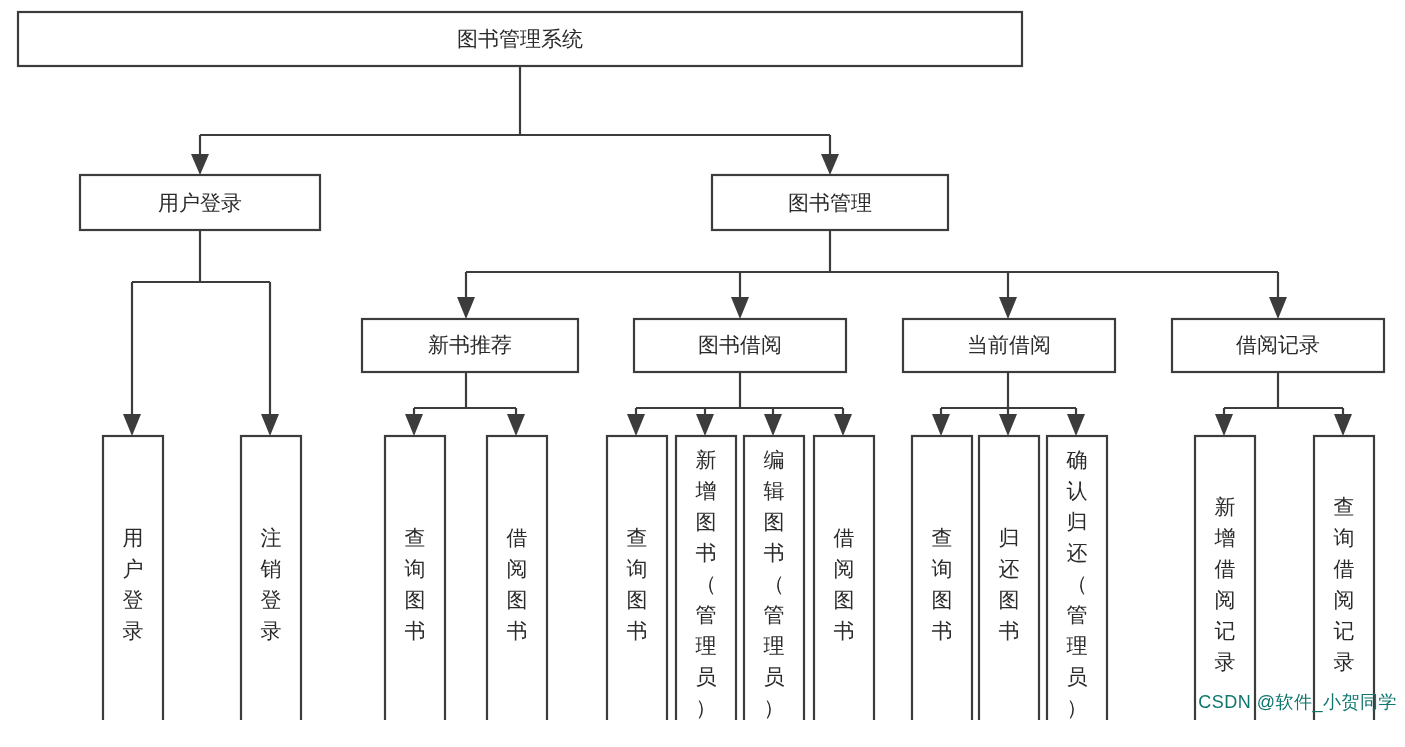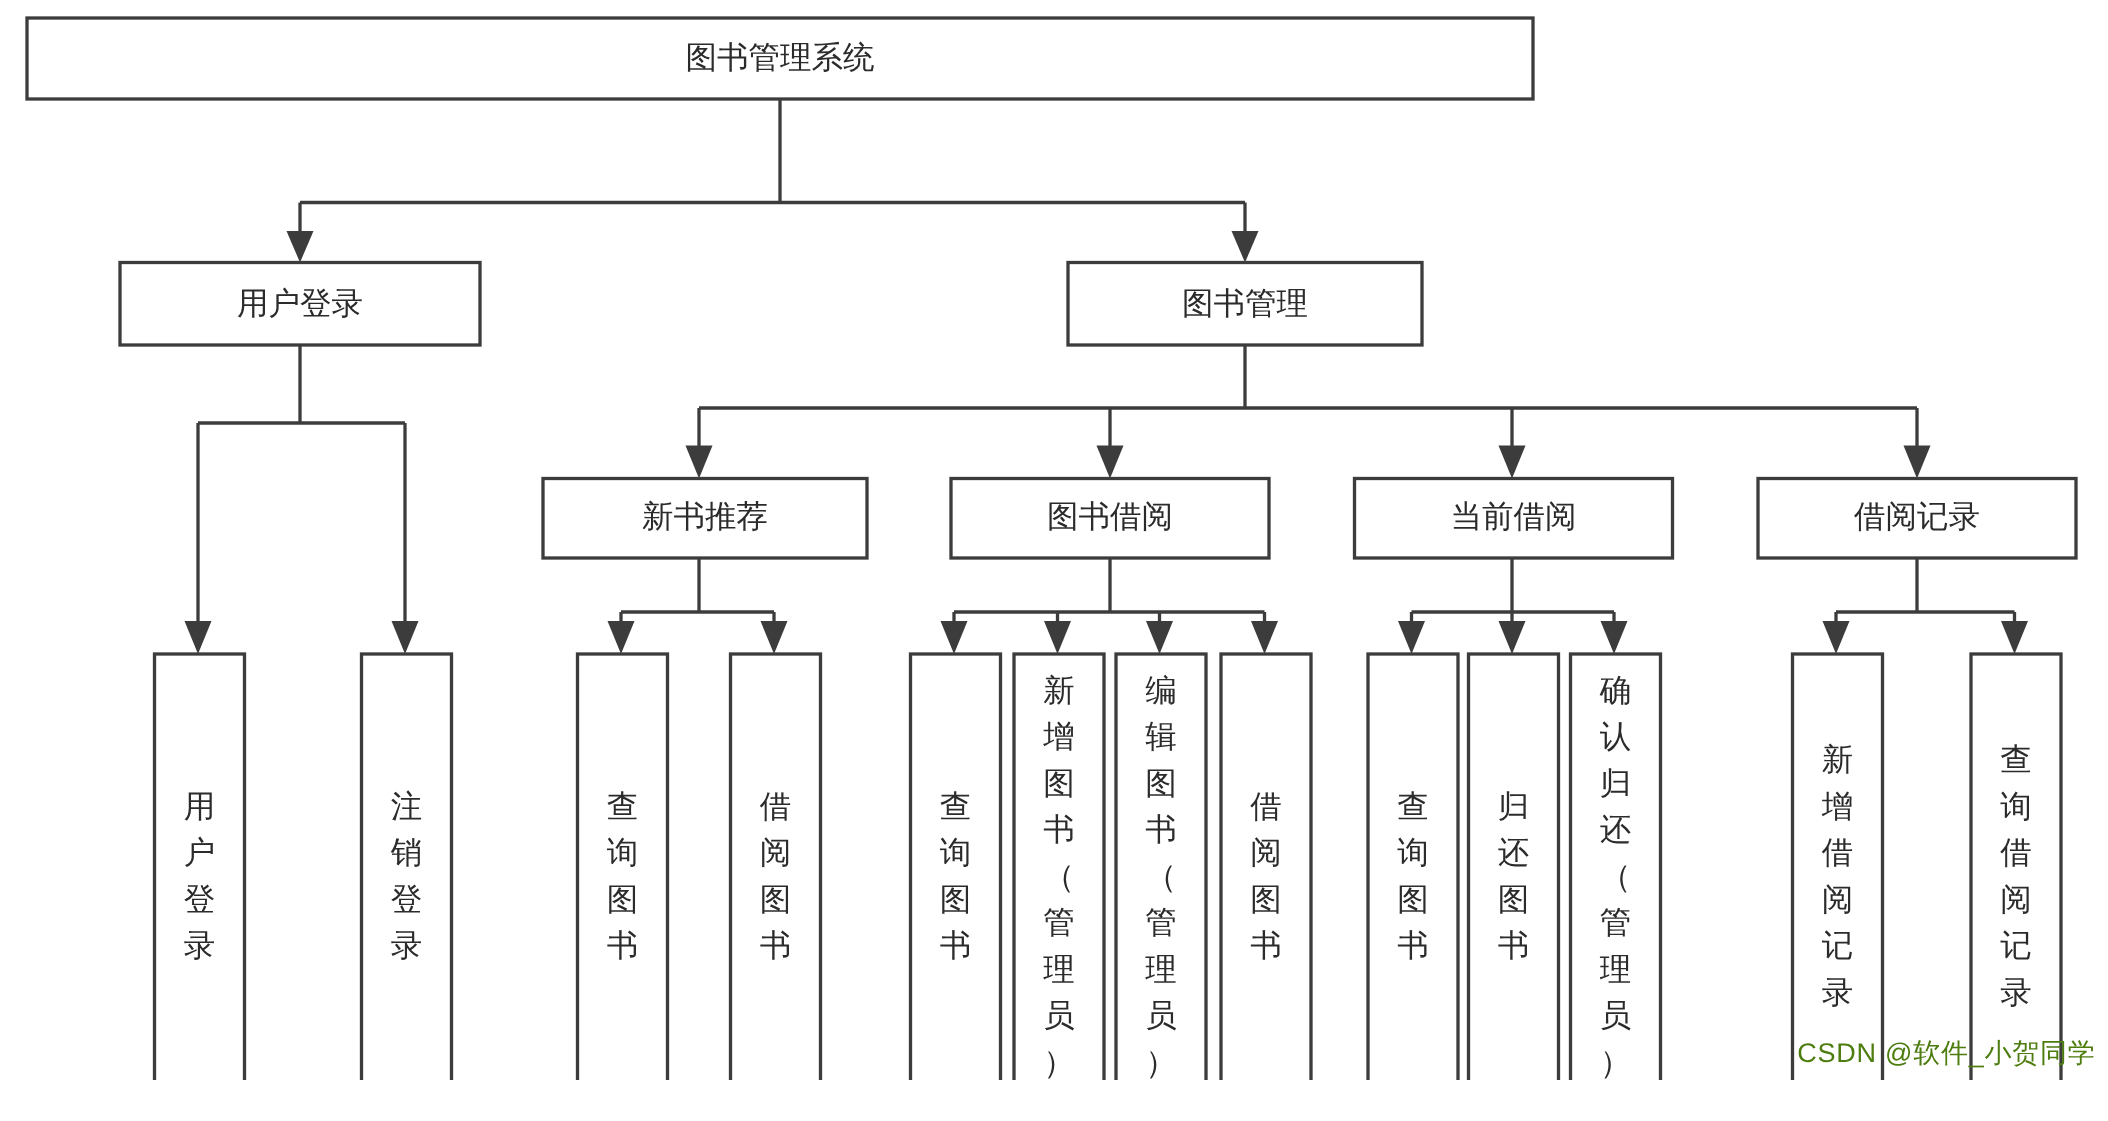--- a/index.html
+++ b/index.html
@@ -53,21 +53,21 @@
     font-family: "Liberation Sans", "DejaVu Sans", sans-serif;
     font-size: 21px;
     text-anchor: middle;
   }
   .watermark {
     position: absolute;
     right: 8px;
     bottom: 6px;
     font-family: "Liberation Sans", "DejaVu Sans", sans-serif;
     font-size: 18px;
-    color: #4d7c0f;
+    color: #0f766e;
     letter-spacing: 0.5px;
     white-space: nowrap;
     pointer-events: none;
     user-select: none;
   }
 </style>
 </head>
 <body>
 
 <div id="diagram-root">

